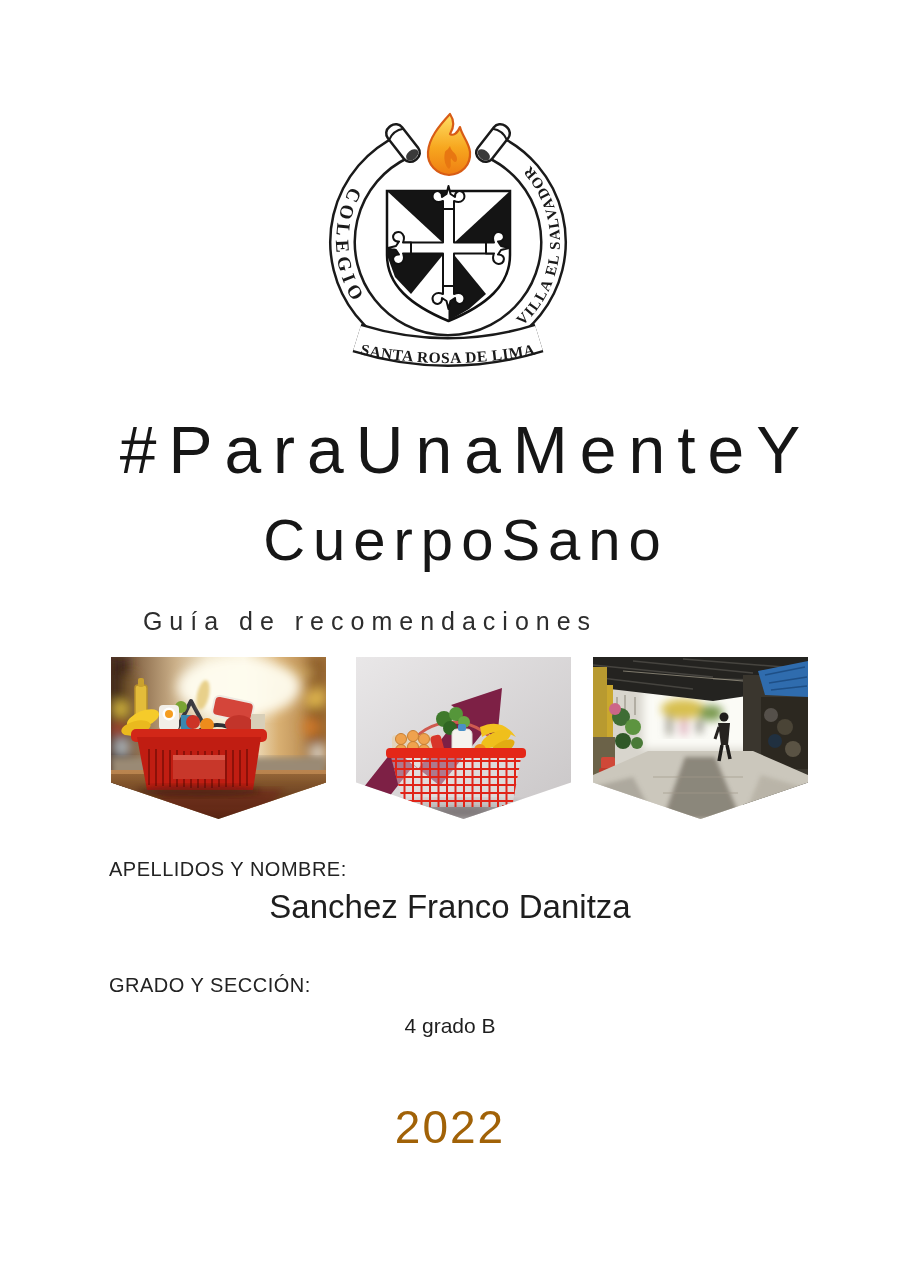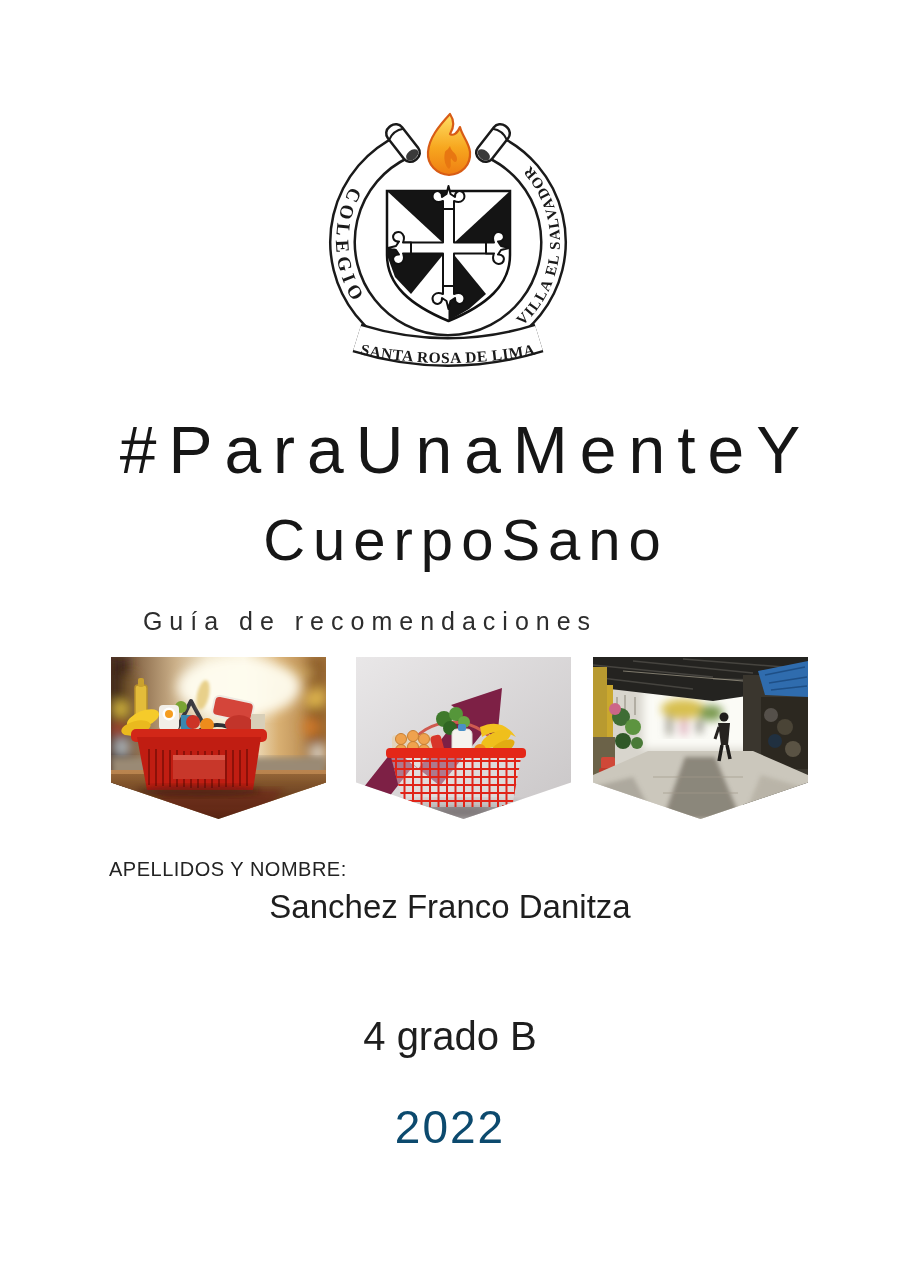--- a/index.html
+++ b/index.html
@@ -11,22 +11,22 @@
   .title{left:16px;width:900px;text-align:center;color:#161616;font-weight:400;white-space:nowrap;}
   .title-1{top:412px;font-size:66px;letter-spacing:12px;}
   .title-2{top:506px;font-size:58px;letter-spacing:8px;}
   .subtitle{top:607px;left:0;width:740px;text-align:center;font-size:25px;letter-spacing:7px;color:#2d2d2d;white-space:nowrap;}
   .photo{top:657px;width:215px;height:162px;clip-path:polygon(0 0,100% 0,100% 77.5%,50% 100%,0 77.5%);}
   .photo svg{display:block;width:215px;height:162px;}
   .p1{left:111px;} .p2{left:356px;} .p3{left:593px;}
   .field-label{font-size:20px;letter-spacing:.5px;color:#232323;}
   .fl1{left:109px;top:858px;} .fl2{left:109px;top:974px;}
   .field-value{font-size:33px;color:#1e1e1e;}
-  .fv1{top:888px;} .fv2{top:1014px;font-size:40px;}
-  .year{top:1100px;font-size:46px;color:#0c4a6e;letter-spacing:2px;}
+  .fv1{top:888px;} .fv2{top:1014px;font-size:21px;}
+  .year{top:1100px;font-size:46px;color:#a16207;letter-spacing:2px;}
   .logo text{font-family:"Liberation Serif","DejaVu Serif",serif;}
 </style>
 </head>
 <body>
 
 <div class="page">
 
   <svg class="abs logo" viewBox="0 0 258 258" aria-hidden="false">
     <defs>
       <linearGradient id="flameGrad" x1="0" y1="0" x2="0" y2="1">
@@ -297,17 +297,18 @@
         <path d="M 125 66 L 137 66 L 135 88 L 128 88 Z" fill="#262320"></path>
         <path d="M 129 88 L 126 104 M 134 88 L 137 102" stroke="#1f1d1b" stroke-width="3.5"></path>
         <path d="M 126 70 L 122 82" stroke="#262320" stroke-width="3"></path>
       </g>
     </svg>
   </div>
 
   <div class="abs field-label fl1">APELLIDOS Y NOMBRE:</div>
   <div class="abs field-value fv1 centered">Sanchez Franco Danitza</div>
 
+  <div class="abs field-label fl2">GRADO Y SECCIÓN:</div>
   <div class="abs field-value fv2 centered">4 grado B</div>
 
   <div class="abs year centered">2022</div>
 
 </div>
 
 </body></html>

